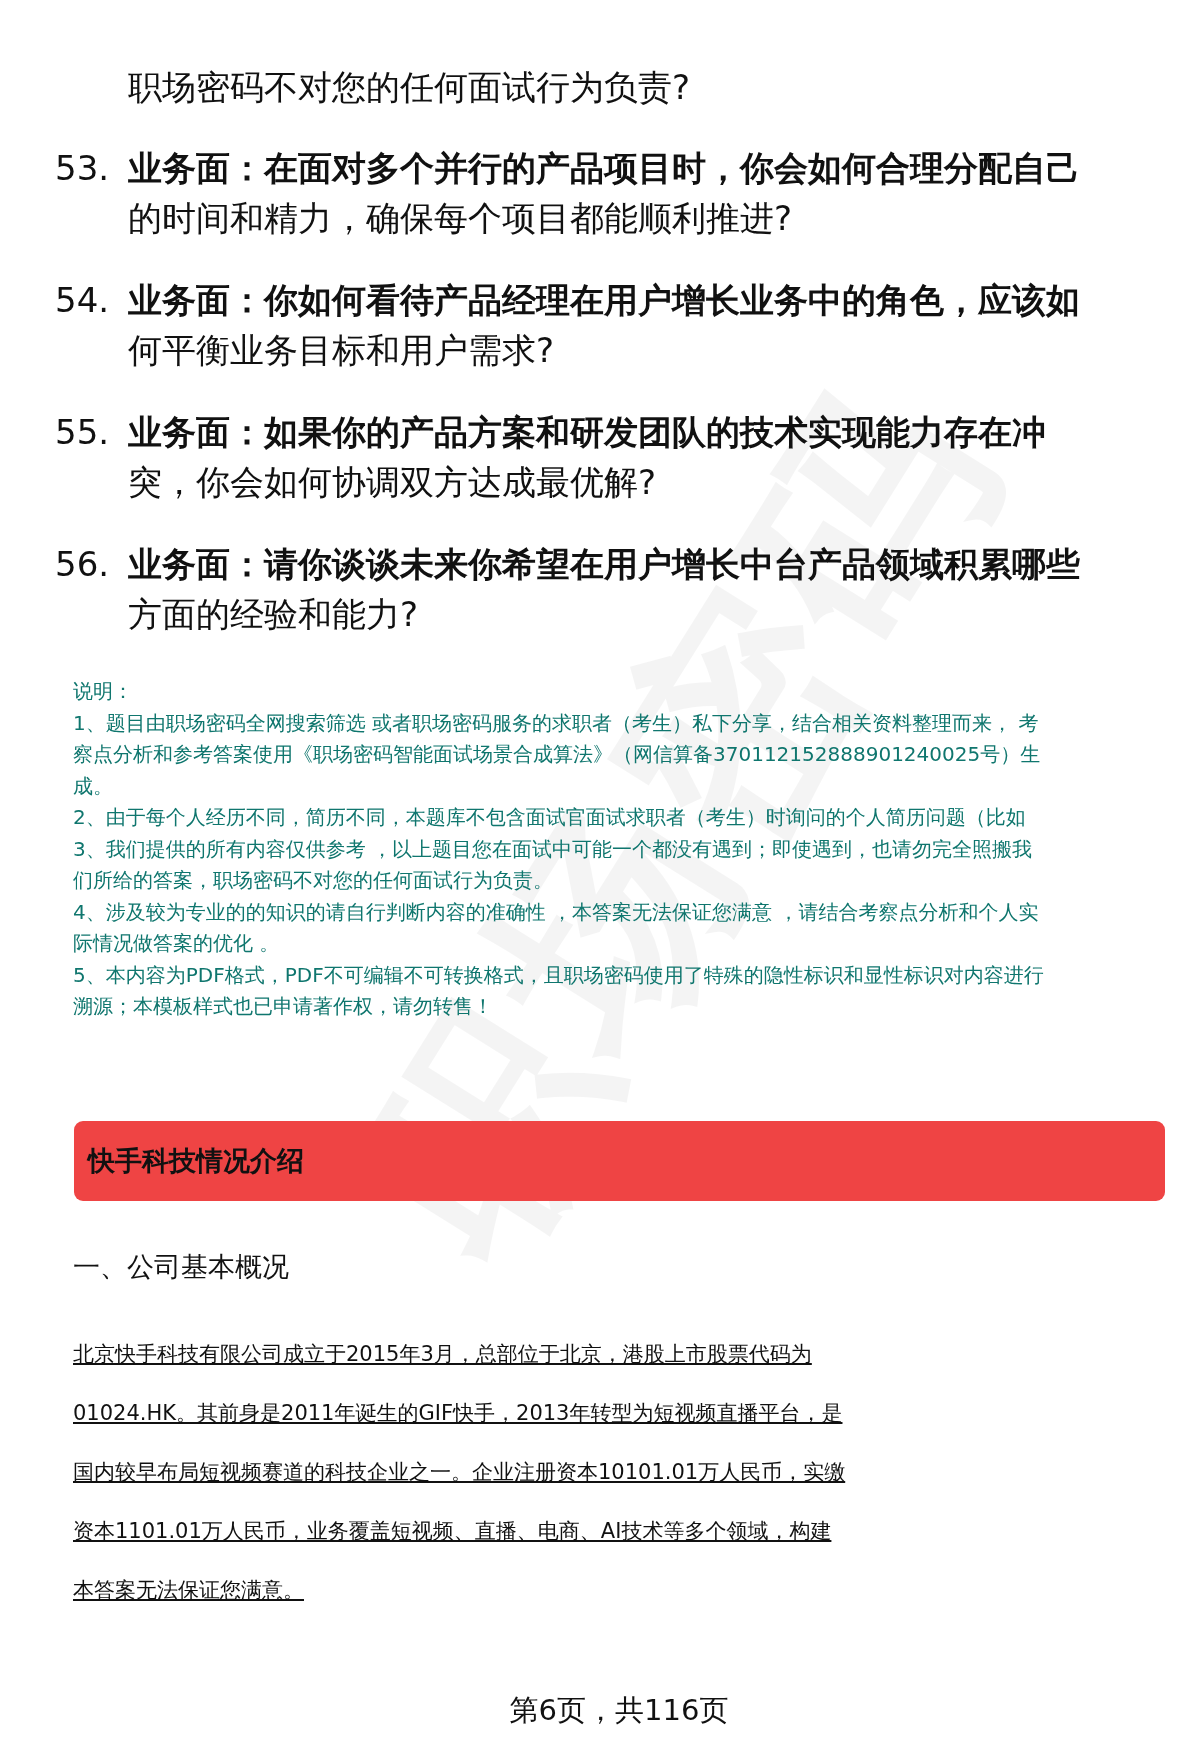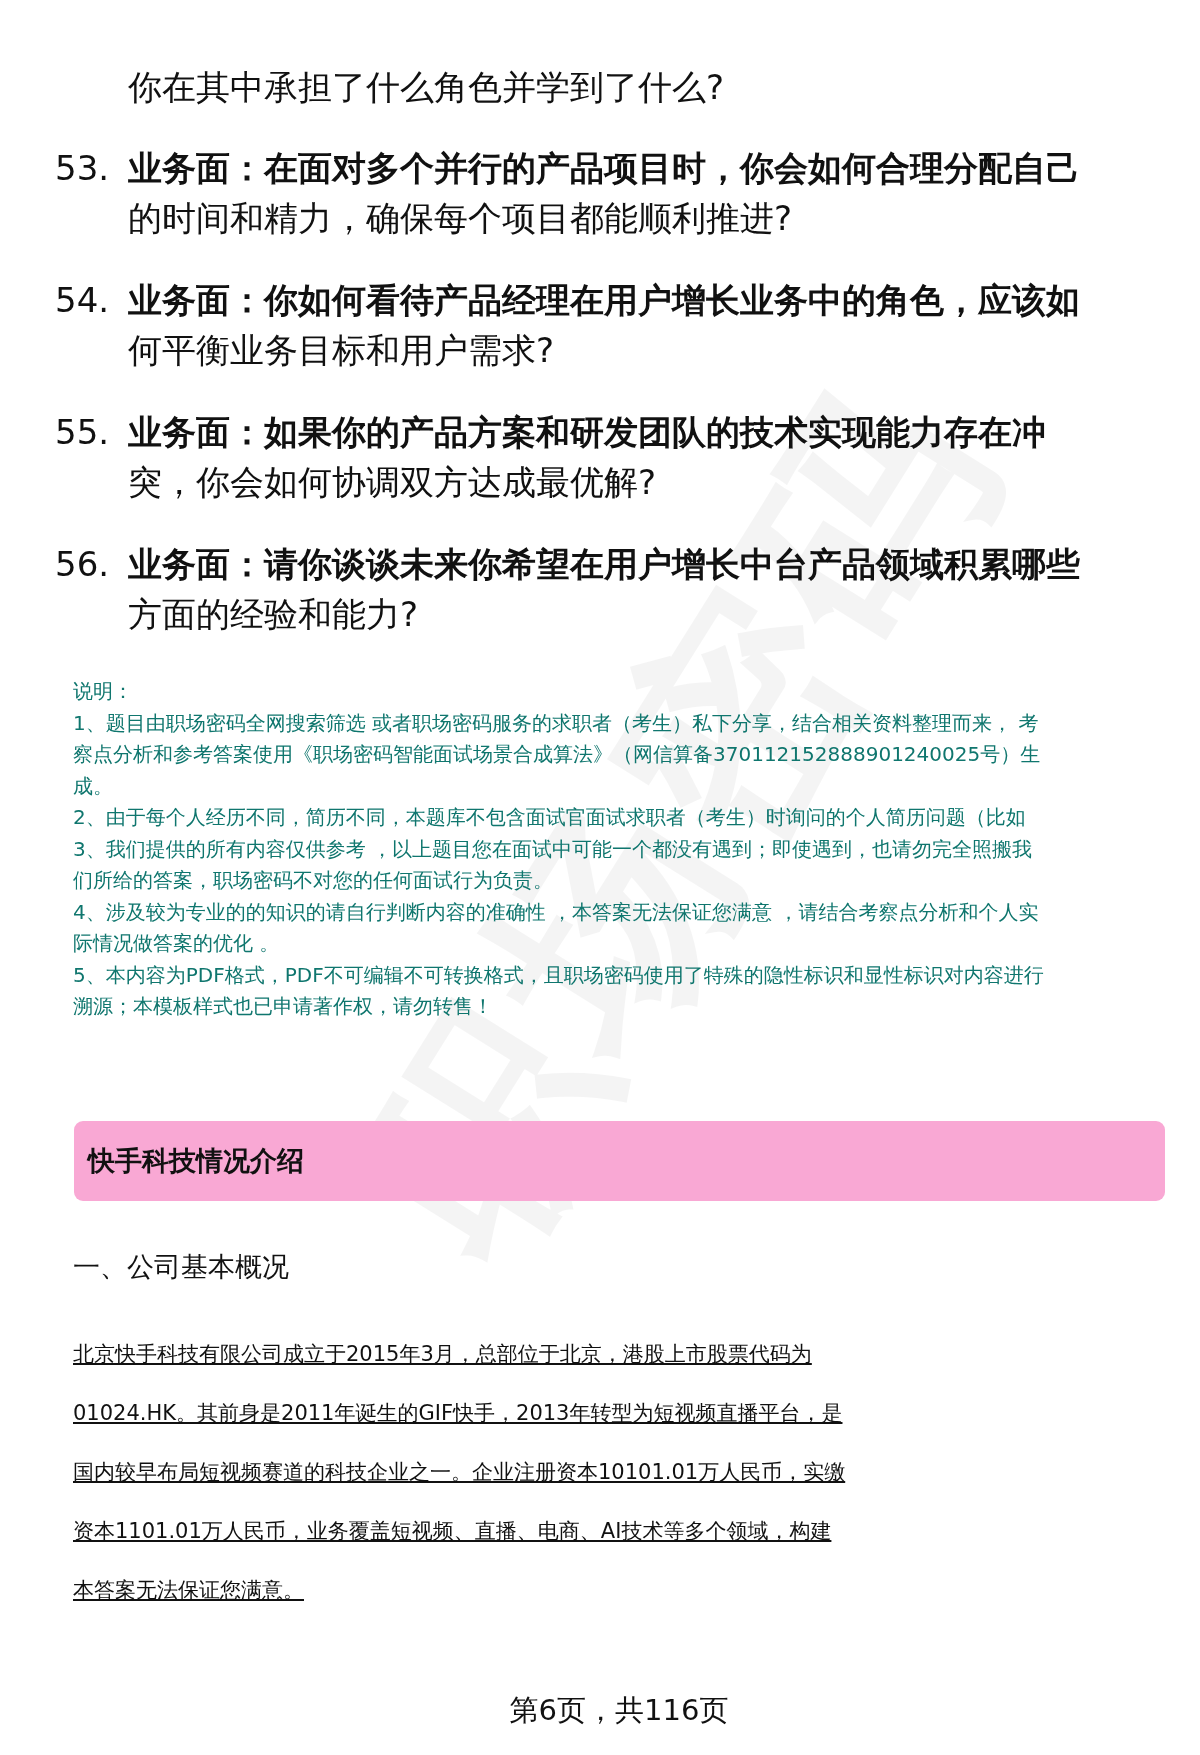--- a/index.html
+++ b/index.html
@@ -88,21 +88,21 @@
       white-space: nowrap;
       height: 31.5px;
     }
 
     .banner {
       position: absolute;
       left: 74px;
       top: 1121px;
       width: 1091px;
       height: 80px;
-      background: #f9a8d4;
+      background: #ef4444;
       border-radius: 9px;
     }
     .banner .title {
       position: absolute;
       left: 14px;
       top: 0;
       line-height: 80px;
       font-size: 27px;
       font-weight: bold;
       color: #111;
@@ -145,21 +145,21 @@
   </style>
 </head>
 <body>
 
 <div class="watermark">
   <span>职场密码</span>
 </div>
 
 <div class="content">
 
-  <div class="q-cont">你在其中承担了什么角色并学到了什么?</div>
+  <div class="q-cont">职场密码不对您的任何面试行为负责?</div>
 
   <div class="questions">
     <div class="question">
       <span class="num">53.</span>
       <span class="line l1">业务面：在面对多个并行的产品项目时，你会如何合理分配自己</span>
       <span class="line l2">的时间和精力，确保每个项目都能顺利推进?</span>
     </div>
     <div class="question">
       <span class="num">54.</span>
       <span class="line l1">业务面：你如何看待产品经理在用户增长业务中的角色，应该如</span>

